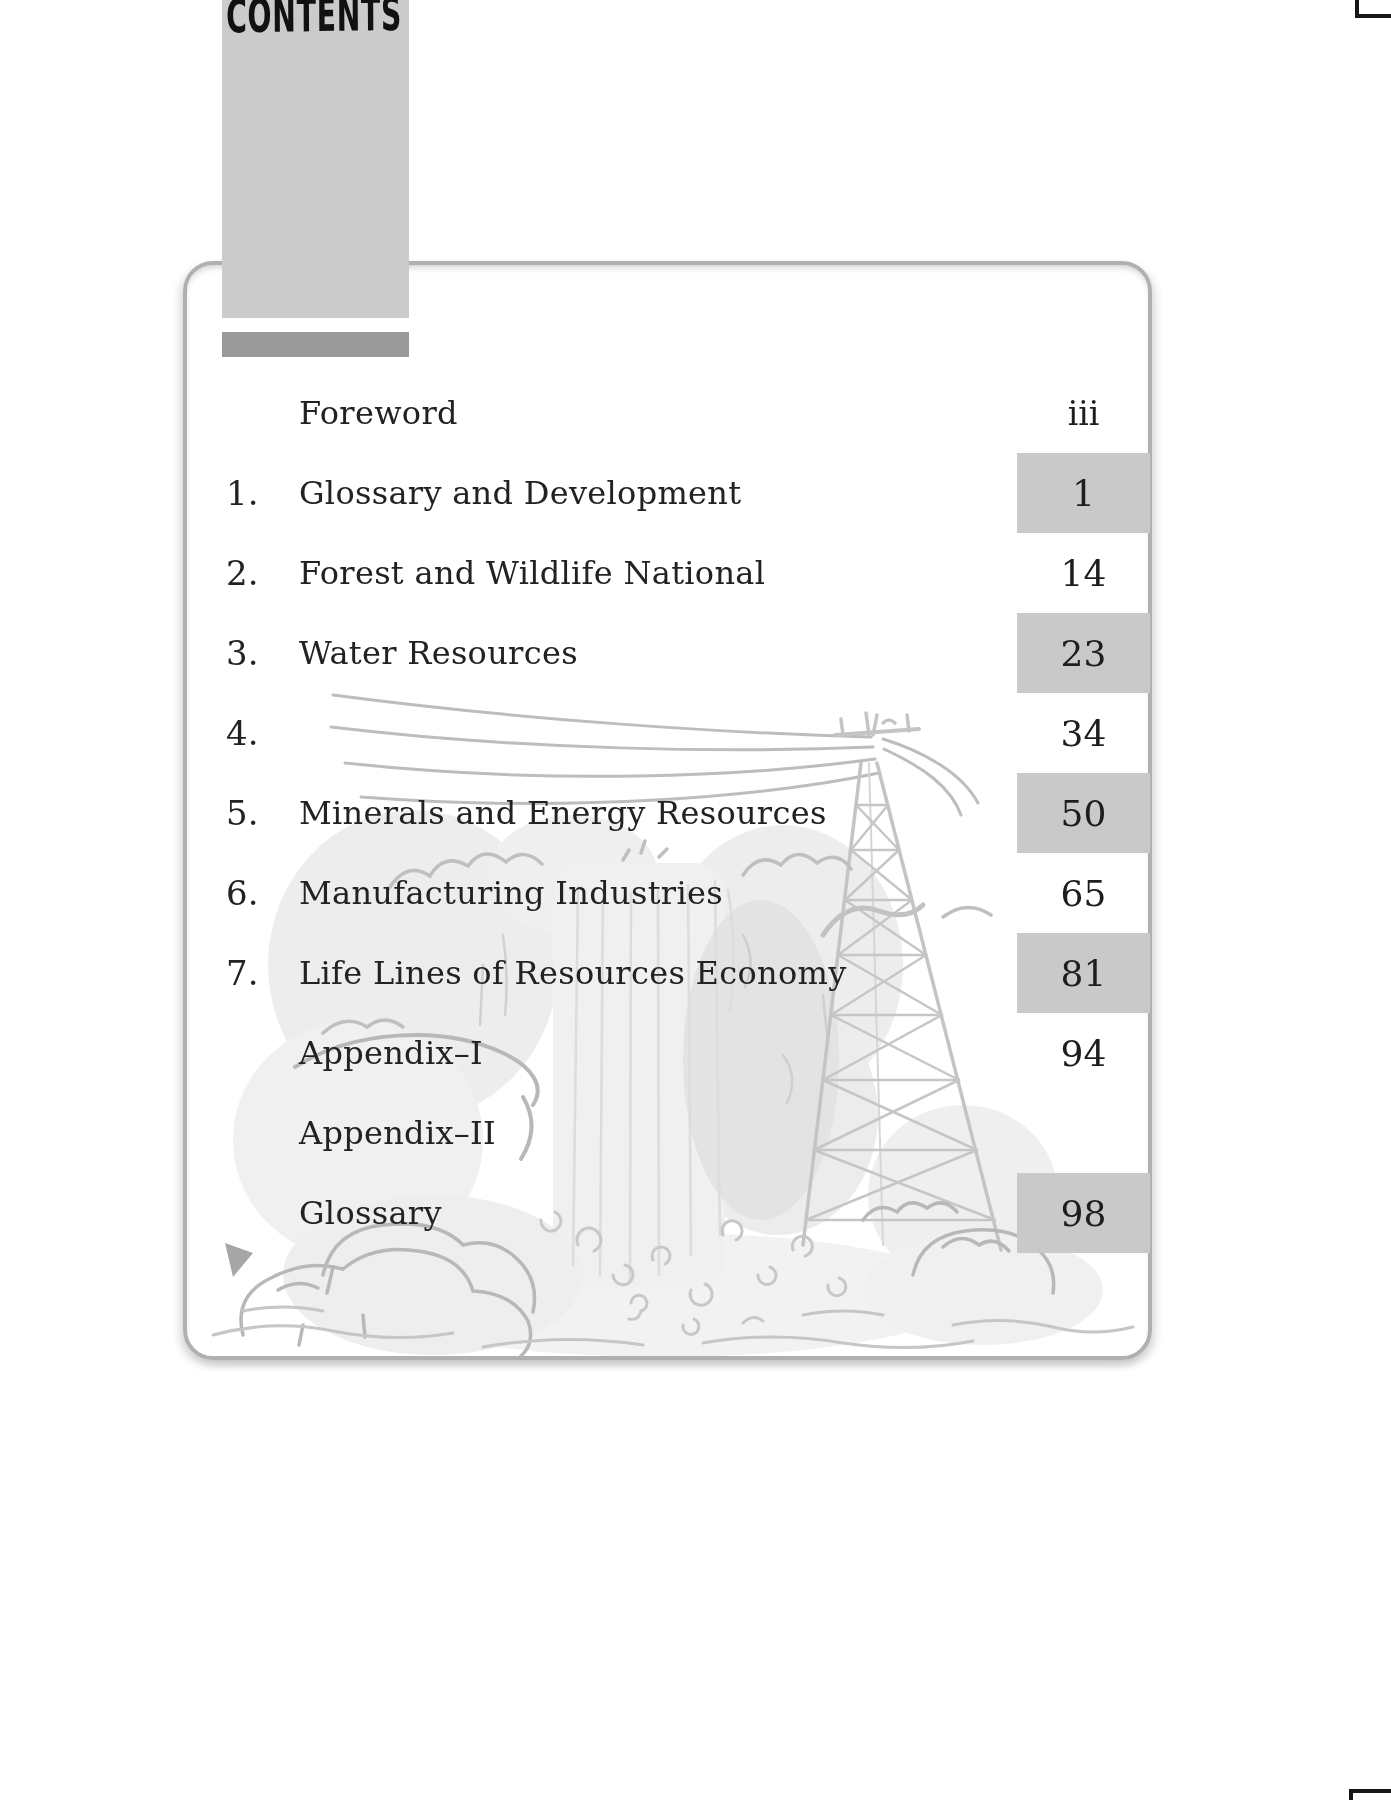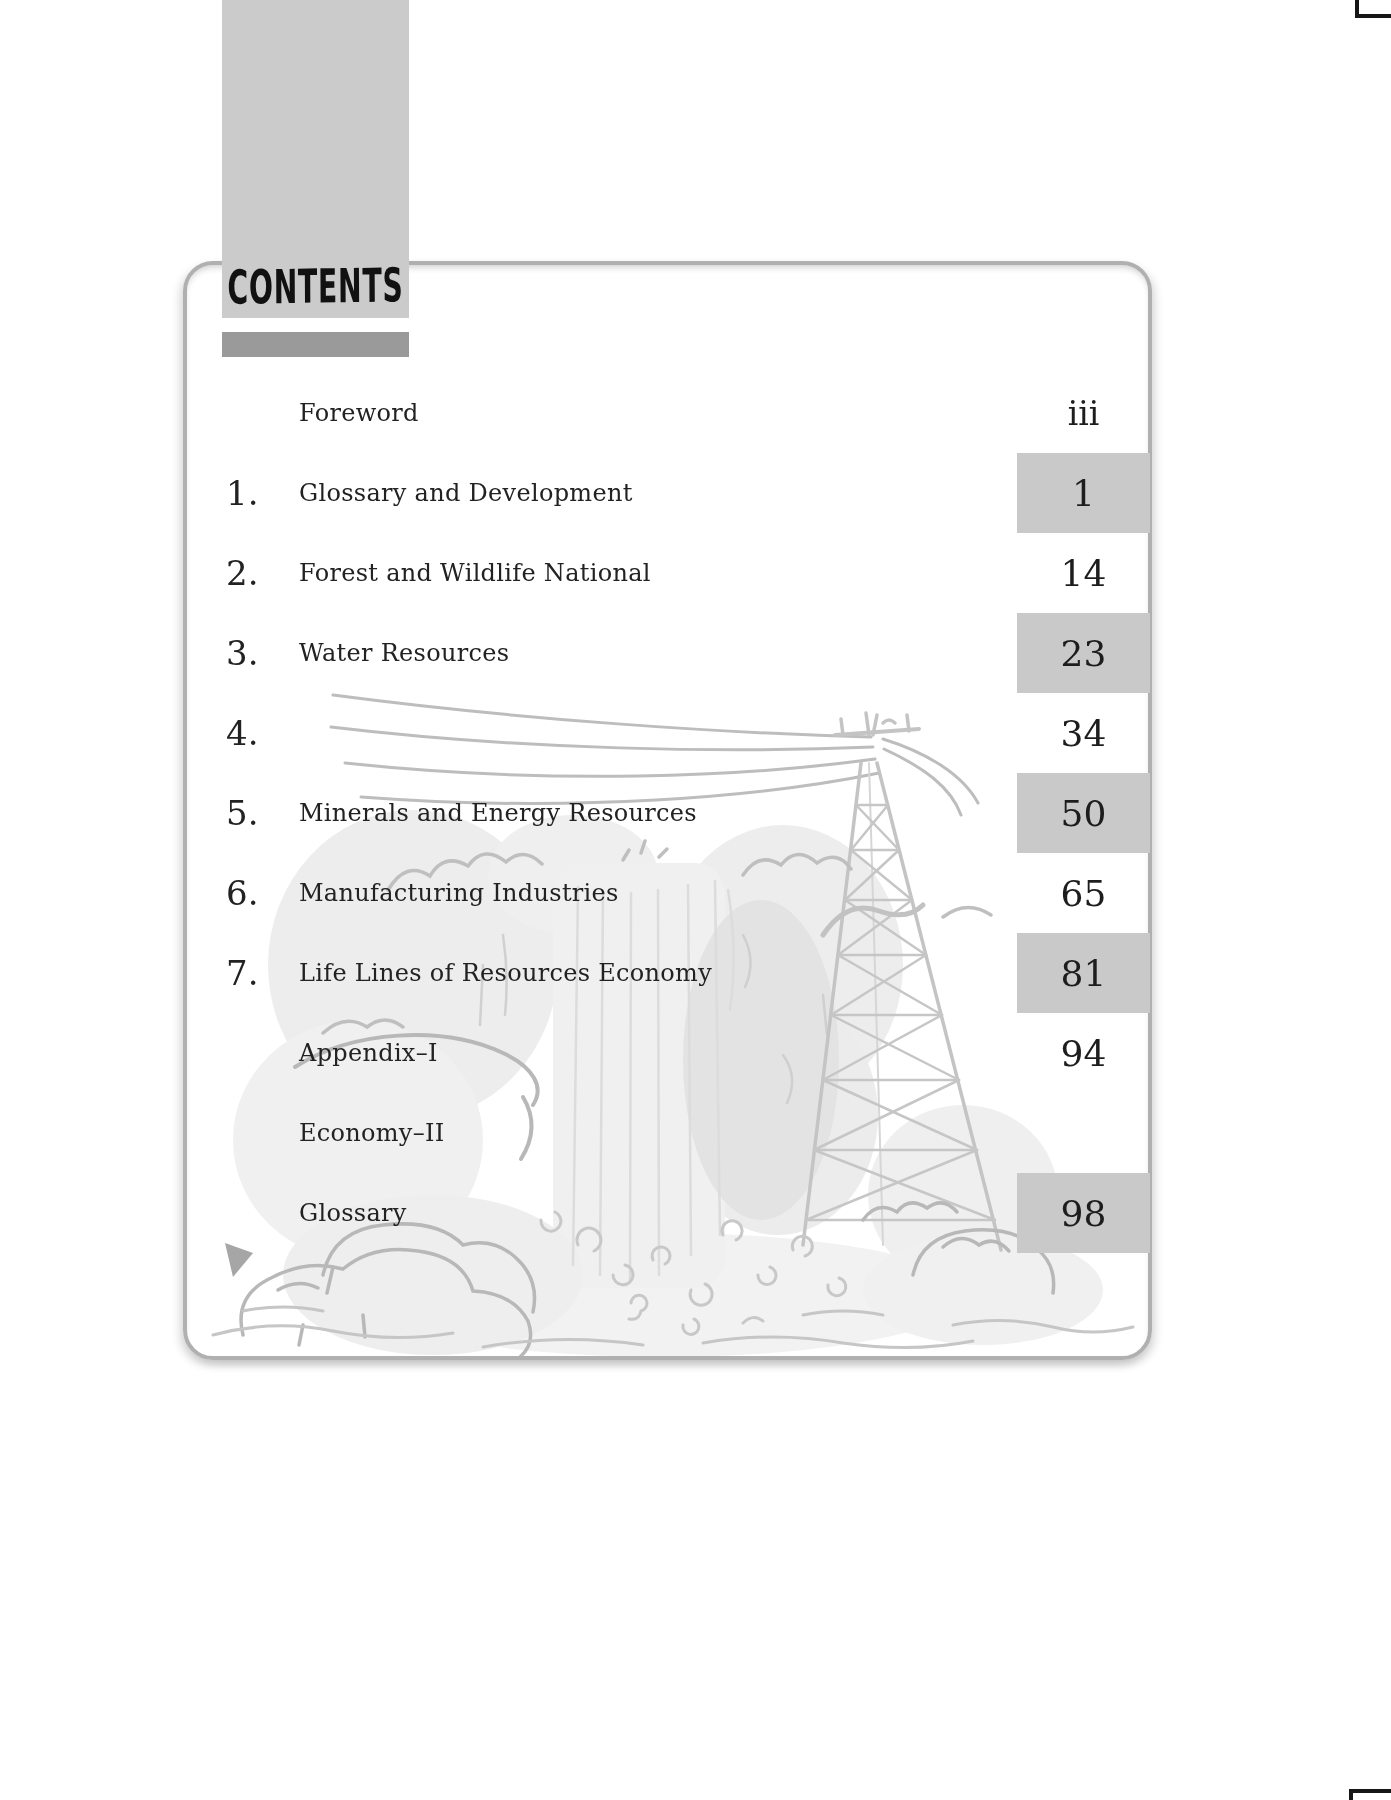--- a/index.html
+++ b/index.html
@@ -12,41 +12,41 @@
     position:absolute; left:183px; top:261px; width:969px; height:1099px;
     border:4px solid var(--card-border,#b0b0b0); border-radius:30px;
     box-sizing:border-box; background:transparent; z-index:3; pointer-events:none;
     box-shadow:-4px 5px 8px rgba(0,0,0,.13), 4px 5px 8px rgba(0,0,0,.13),
                inset 0 5px 7px -3px rgba(0,0,0,.20);
   }
   
   .banner{
     position:absolute; left:222px; top:0; width:187px; height:318px;
     background:var(--banner-bg,#cbcbcb); z-index:5;
-    display:flex; align-items:flex-end; justify-content:center;
+    display:flex; justify-content:center;
   }
   .banner-text{
     font-family:"DejaVu Sans", sans-serif; font-weight:800; font-size:45px;
     letter-spacing:1px; color:#111; transform:scale(0.63,1.04) rotate(-0.5deg);
     transform-origin:center bottom; margin-bottom:4px; white-space:nowrap;
   }
   .bar{
     position:absolute; left:222px; top:332px; width:187px; height:25px;
     background:var(--underline-bar,#9a9a9a); z-index:5;
   }
   
   .toc{ position:absolute; left:226px; top:373px; width:924px; z-index:4; }
   .toc-row{ position:relative; height:80px; }
   .toc-num{
     position:absolute; left:0; top:0; height:80px; display:flex; align-items:center;
     font-size:34px; color:#222;
   }
   .toc-title{
     position:absolute; left:73px; top:0; height:80px; display:flex; align-items:center;
-    font-size:24px; color:#222; letter-spacing:.3px; white-space:nowrap;
+    font-size:32px; color:#222; letter-spacing:.3px; white-space:nowrap;
   }
   .toc-page{
     position:absolute; right:0; top:0; width:133px; height:80px;
     display:flex; align-items:center; justify-content:center;
     font-size:36px; color:#1d1d1d;
   }
   .toc-page.shaded{ background:var(--row-shade,#c9c9c9); }
   .toc-page.italic{ font-size:33px; }
   
   .illustration{ position:absolute; left:183px; top:635px; z-index:1; }
@@ -234,21 +234,21 @@
         <span class="toc-title">Life Lines of Resources Economy</span>
         <span class="toc-page shaded">81</span>
       </div>
       <div class="toc-row">
         <span class="toc-num"></span>
         <span class="toc-title">Appendix–I</span>
         <span class="toc-page">94</span>
       </div>
       <div class="toc-row">
         <span class="toc-num"></span>
-        <span class="toc-title">Economy–II</span>
+        <span class="toc-title">Appendix–II</span>
       </div>
       <div class="toc-row">
         <span class="toc-num"></span>
         <span class="toc-title">Glossary</span>
         <span class="toc-page shaded">98</span>
       </div>
     </div>
 
   <div class="corner corner-top"></div>
   <div class="corner corner-bottom"></div>

